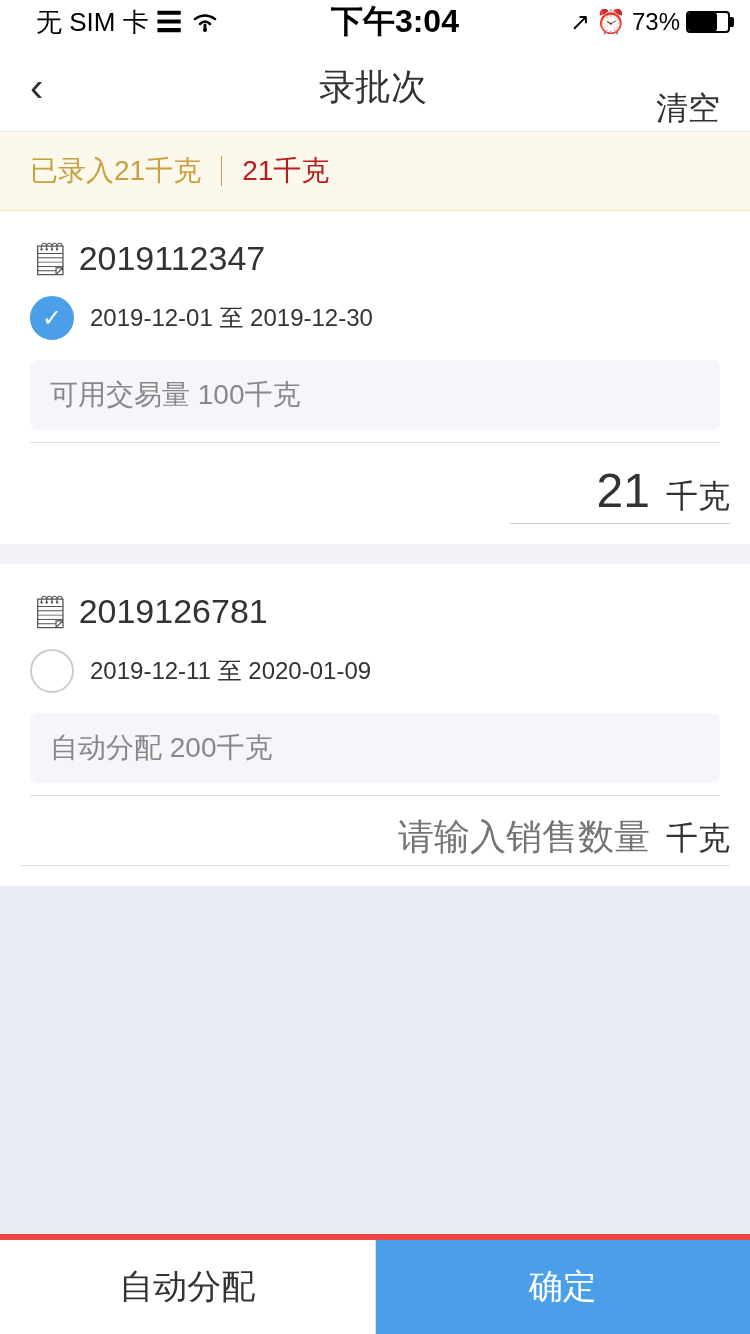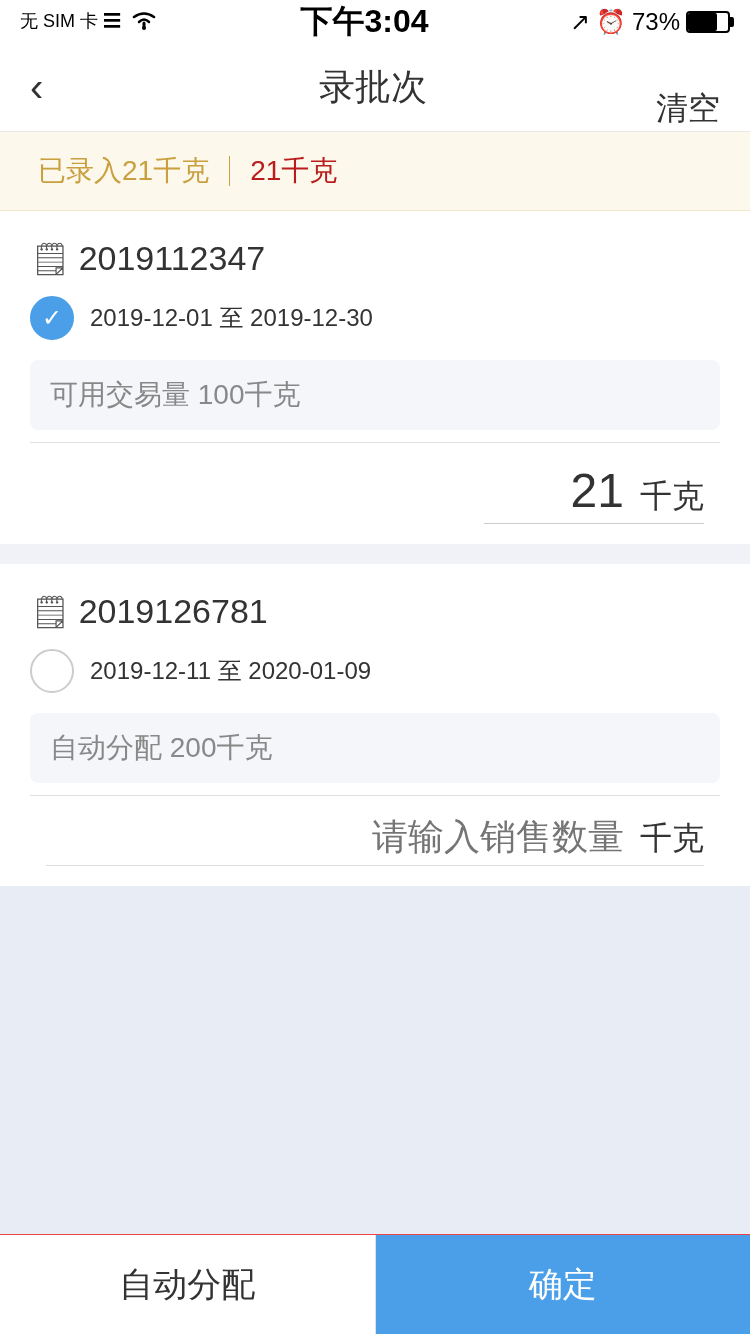--- a/index.html
+++ b/index.html
@@ -18,21 +18,21 @@
     .status-bar {
       background: #fff;
       height: 44px;
       display: flex;
       align-items: center;
       justify-content: space-between;
       padding: 0 20px;
       font-size: 28px;
       color: #000;
     }
-    .status-left { display: flex; align-items: flex-start; gap: 8px; font-size: 18px; }
+    .status-left { display: flex; align-items: flex-end; gap: 8px; font-size: 26px; margin-left: 16px; }
     .status-center { font-size: 32px; font-weight: 700; }
     .status-right { display: flex; align-items: center; gap: 6px; font-size: 24px; }
     .battery-icon {
       width: 44px; height: 22px;
       border: 2px solid #000;
       border-radius: 4px;
       position: relative;
       display: inline-flex;
       align-items: center;
     }
@@ -78,21 +78,21 @@
     .nav-clear {
       font-size: 32px;
       color: #333;
       cursor: pointer;
       margin-top: 43px;
     }
 
     
     .info-bar {
       background: #fdf8ec;
-      padding: 20px 38px;
+      padding: 20px 30px;
       display: flex;
       align-items: center;
       gap: 20px;
       border-bottom: 1px solid #f0e8c8;
     }
     .info-label {
       font-size: 28px;
       color: #c8a040;
     }
     .info-divider {
@@ -160,21 +160,21 @@
     .batch-availability {
       margin: 12px 30px;
       background: #f5f6fa;
       border-radius: 8px;
       padding: 16px 20px;
       font-size: 28px;
       color: #888;
     }
 
     .batch-amount-row {
-      padding: 20px 46px;
+      padding: 20px 20px;
       display: flex;
       justify-content: flex-end;
       align-items: baseline;
       gap: 16px;
     }
     .amount-value {
       font-size: 48px;
       font-weight: 500;
       color: #333;
     }
@@ -211,21 +211,21 @@
     }
 
     
     .footer {
       position: fixed;
       bottom: 0;
       width: 750px;
       height: 100px;
       display: flex;
       background: #fff;
-      border-top: 1px solid #ef4444;
+      border-top: 6px solid #ef4444;
     }
     .footer-auto {
       flex: 1;
       display: flex;
       align-items: center;
       justify-content: center;
       font-size: 34px;
       color: #333;
       cursor: pointer;
       border-right: 1px solid #e0e0e0;

